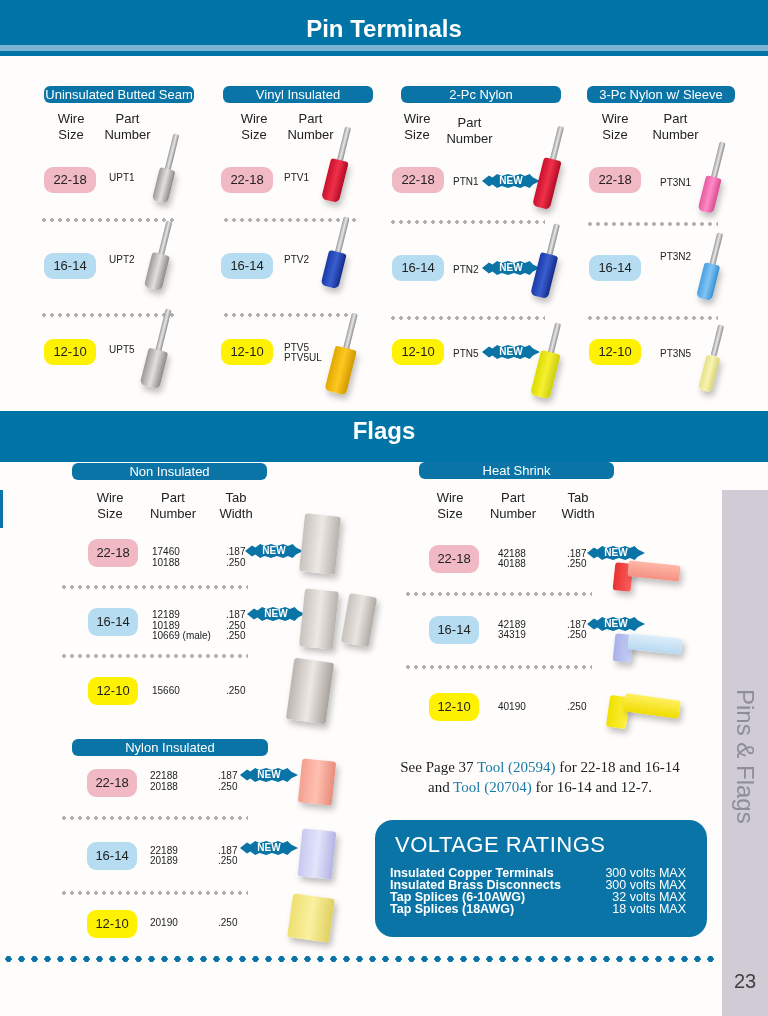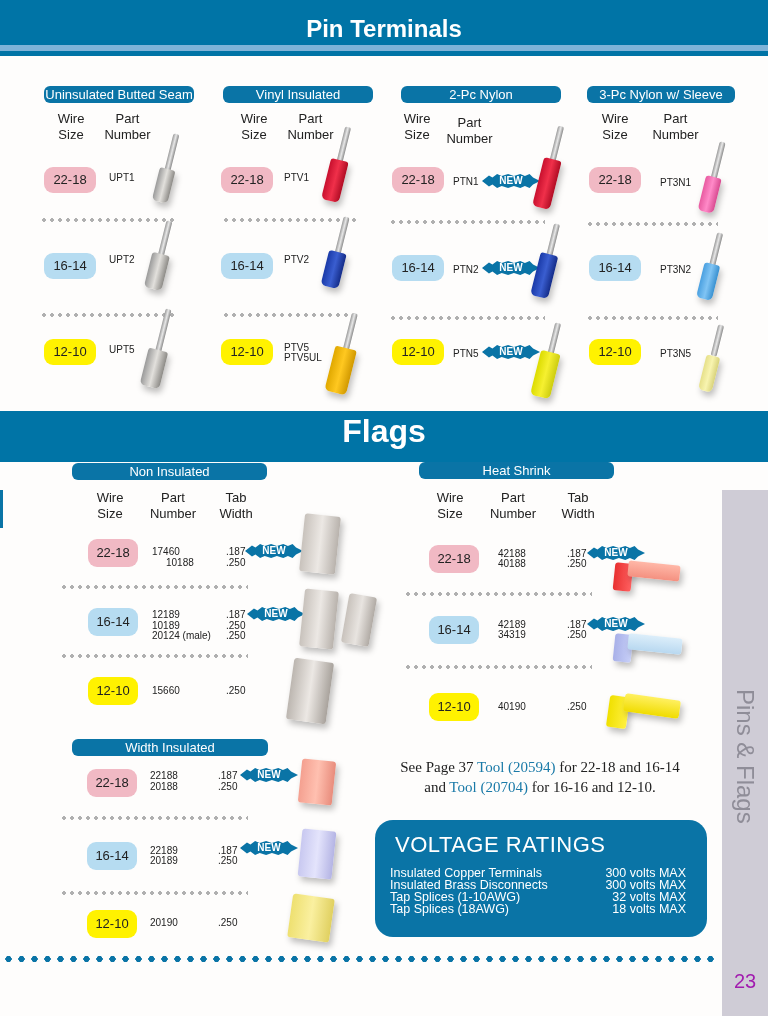--- a/index.html
+++ b/index.html
@@ -1,21 +1,21 @@
 <!DOCTYPE html>
 <html><head>
 <meta charset="utf-8">
 <style>
   * { box-sizing: border-box; margin: 0; padding: 0; }
   body { width: 768px; height: 1016px; background: #fefdfc; font-family: "Liberation Sans", sans-serif; position: relative; overflow: hidden; color: #111; }
   .banner { position: absolute; left: 0; width: 768px; background: #0074a6; color: #fff; font-weight: bold; text-align: center; }
   .banner-top { top: 0; height: 46px; font-size: 24px; line-height: 58px; }
   .banner-stripe { top: 45px; height: 6px; background: #7eb3d8; }
   .banner-stripe2 { top: 51px; height: 5px; background: #0074a6; }
-  .banner-flags { top: 411px; height: 51px; font-size: 32px; line-height: 40px; }
+  .banner-flags { top: 411px; height: 51px; font-size: 24px; line-height: 40px; }
   .pill-head { position: absolute; background: #0a74a6; color: #fff; border-radius: 6px; text-align: center; font-size: 13px; height: 17px; line-height: 17px; }
   .colhead { position: absolute; font-size: 13px; text-align: center; line-height: 16px; color: #222; }
   .size { position: absolute; width: 52px; height: 26px; border-radius: 9px; font-size: 13px; text-align: center; line-height: 26px; color: #222; }
   .size.pink { background: #f1b9c4; }
   .size.blue { background: #b6dcf1; }
   .size.yellow { background: #fff200; }
   .part { position: absolute; font-size: 10px; line-height: 10px; color: #222; }
   .new { position: absolute; width: 58px; height: 14px; background: #0a74a6; color: #fff; font-size: 10px; font-weight: bold; text-align: center; line-height: 14px;
     clip-path: polygon(0 50%, 12% 10%, 18% 25%, 26% 0, 34% 15%, 45% 0, 55% 15%, 66% 0, 74% 15%, 82% 0, 88% 25%, 100% 50%, 88% 75%, 82% 100%, 74% 85%, 66% 100%, 55% 85%, 45% 100%, 34% 85%, 26% 100%, 18% 75%, 12% 90%); }
   .dots { position: absolute; height: 4px; background-image: radial-gradient(circle, #b0b0b0 1.6px, transparent 1.8px); background-size: 8px 4px; }
@@ -23,25 +23,25 @@
   .pin { position: absolute; }
   .pin .shaft { position: absolute; left: 50%; top: 0; width: 6px; margin-left: -3px; background: linear-gradient(90deg, #9a9a9a, #e8e8e8, #8a8a8a); border-radius: 2px; }
   .pin .barrel { position: absolute; left: 50%; bottom: 0; border-radius: 3px 3px 5px 5px; box-shadow: 3px 4px 6px rgba(0,0,0,0.25); }
   .rot { transform: rotate(14deg); transform-origin: center; }
   .flag { position: absolute; border-radius: 3px; box-shadow: 3px 4px 6px rgba(0,0,0,0.25); }
   .note { position: absolute; font-family: "Liberation Serif", serif; font-size: 15px; line-height: 20px; text-align: center; color: #222; }
   .note .link { color: #1a7aa8; }
   .voltage { position: absolute; left: 375px; top: 820px; width: 332px; height: 117px; background: #0a74a6; border-radius: 18px; color: #fff; }
   .voltage h2 { position: absolute; left: 20px; top: 12px; font-weight: normal; font-size: 22px; letter-spacing: 0.5px; }
   .vrow { position: absolute; left: 15px; width: 296px; font-size: 12.5px; line-height: 11px; }
-  .vrow .lbl { position: absolute; left: 0; }
+  .vrow .lbl { position: absolute; left: 0; font-weight: bold; }
   .vrow .val { position: absolute; right: 0; }
   .side-tab { position: absolute; left: 722px; top: 490px; width: 46px; height: 526px; background: #cfccd6; }
   .side-text { position: absolute; left: 700px; top: 720px; width: 90px; color: #8f8d98; font-size: 24px; transform: rotate(90deg); transform-origin: center; white-space: nowrap; text-align: center; }
-  .pagenum { position: absolute; left: 722px; top: 970px; width: 46px; text-align: center; font-size: 20px; color: #a21caf; }
+  .pagenum { position: absolute; left: 722px; top: 970px; width: 46px; text-align: center; font-size: 20px; color: #404040; }
   .left-marker { position: absolute; left: 0; top: 490px; width: 3px; height: 38px; background: #0a74a6; }
 </style>
 </head>
 <body>
 
 <div class="banner banner-top">
   <span>Pin Terminals</span>
 </div>
 <div class="banner banner-stripe"></div>
 <div class="banner banner-stripe2"></div>
@@ -137,21 +137,21 @@
 
 <div class="size pink" style="left:589px; top:167px;">22-18</div>
 <div class="part" style="left:660px; top:178px;">PT3N1</div>
 <div class="pin rot" style="left:702px; top:141px; width:24px; height:72px;">
   <div class="shaft" style="height:38px;"></div>
   <div class="barrel" style="width:16px; margin-left:-8px; height:36px; background:linear-gradient(90deg,#e85aa0,#ff8ac8,#d84a90);"></div>
 </div>
 <div class="dots" style="left:586px; top:222px; width:132px;"></div>
 
 <div class="size blue" style="left:589px; top:255px;">16-14</div>
-<div class="part" style="left:660px; top:265px;">PT3N2</div>
+<div class="part" style="left:660px; top:252px;">PT3N2</div>
 <div class="pin rot" style="left:700px; top:232px; width:24px; height:68px;">
   <div class="shaft" style="height:34px;"></div>
   <div class="barrel" style="width:16px; margin-left:-8px; height:36px; background:linear-gradient(90deg,#4aa0e0,#80c4f4,#3890d0);"></div>
 </div>
 <div class="dots" style="left:586px; top:316px; width:132px;"></div>
 
 <div class="size yellow" style="left:589px; top:339px;">12-10</div>
 <div class="part" style="left:660px; top:349px;">PT3N5</div>
 <div class="pin rot" style="left:702px; top:324px; width:22px; height:68px;">
   <div class="shaft" style="height:32px;"></div>
@@ -163,45 +163,45 @@
 </div>
 <div class="left-marker"></div>
 
 <div class="pill-head" style="left:72px; top:463px; width:195px;">Non Insulated</div>
 <div class="colhead" style="left:90px; top:490px; width:40px;"><span>Wire Size</span></div>
 <div class="colhead" style="left:147px; top:490px; width:52px;"><span>Part Number</span></div>
 <div class="colhead" style="left:216px; top:490px; width:40px;"><span>Tab Width</span></div>
 
 <div class="size pink" style="left:88px; top:539px; width:50px; height:28px; line-height:28px;">22-18</div>
 <div class="part" style="left:152px; top:547px;">17460</div>
-<div class="part" style="left:166px; top:558px;text-align:right;">10188</div>
+<div class="part" style="left:152px; top:558px;text-align:right;">10188</div>
 <div class="part" style="left:226px; top:547px;">.187</div>
 <div class="part" style="left:226px; top:558px;">.250</div>
 <div class="new" style="left:245px; top:544px;">NEW</div>
 <div class="flag" style="left:302px; top:515px; width:36px; height:58px; background:linear-gradient(90deg,#c8c2bc,#ece8e4,#b8b2ac); transform:rotate(6deg);"></div>
 <div class="dots" style="left:60px; top:585px; width:188px;"></div>
 
 <div class="size blue" style="left:88px; top:608px; width:50px; height:28px; line-height:28px;">16-14</div>
 <div class="part" style="left:152px; top:610px;">12189</div>
 <div class="part" style="left:152px; top:621px;">10189</div>
-<div class="part" style="left:152px; top:631px;">20124 (male)</div>
+<div class="part" style="left:152px; top:631px;">10669 (male)</div>
 <div class="part" style="left:226px; top:610px;">.187</div>
 <div class="part" style="left:226px; top:621px;">.250</div>
 <div class="part" style="left:226px; top:631px;">.250</div>
 <div class="new" style="left:247px; top:607px;">NEW</div>
 <div class="flag" style="left:302px; top:590px; width:34px; height:58px; background:linear-gradient(90deg,#c8c2bc,#ece8e4,#b8b2ac); transform:rotate(6deg);"></div>
 <div class="flag" style="left:345px; top:595px; width:28px; height:50px; background:linear-gradient(90deg,#c8c2bc,#e8e4e0,#b0aaa4); transform:rotate(10deg);"></div>
 <div class="dots" style="left:60px; top:654px; width:188px;"></div>
 
 <div class="size yellow" style="left:88px; top:677px; width:50px; height:28px; line-height:28px;">12-10</div>
 <div class="part" style="left:152px; top:686px;">15660</div>
 <div class="part" style="left:226px; top:686px;">.250</div>
 <div class="flag" style="left:290px; top:660px; width:40px; height:62px; background:linear-gradient(90deg,#bcb6b0,#ece8e4,#a8a29c); transform:rotate(8deg);"></div>
 
-<div class="pill-head" style="left:72px; top:739px; width:196px;">Width Insulated</div>
+<div class="pill-head" style="left:72px; top:739px; width:196px;">Nylon Insulated</div>
 
 <div class="size pink" style="left:87px; top:769px; width:50px; height:28px; line-height:28px;">22-18</div>
 <div class="part" style="left:150px; top:771px;">22188</div>
 <div class="part" style="left:150px; top:782px;">20188</div>
 <div class="part" style="left:218px; top:771px;">.187</div>
 <div class="part" style="left:218px; top:782px;">.250</div>
 <div class="new" style="left:240px; top:768px;">NEW</div>
 <div class="flag" style="left:300px; top:760px; width:34px; height:44px; background:linear-gradient(90deg,#f4a090,#ffc0b0,#e88c7c); transform:rotate(6deg);"></div>
 <div class="dots" style="left:60px; top:816px; width:188px;"></div>
 
@@ -245,35 +245,35 @@
 <div class="dots" style="left:404px; top:665px; width:188px;"></div>
 
 <div class="size yellow" style="left:429px; top:693px; width:50px; height:28px; line-height:28px;">12-10</div>
 <div class="part" style="left:498px; top:702px;">40190</div>
 <div class="part" style="left:567px; top:702px;">.250</div>
 <div class="flag" style="left:608px; top:696px; width:20px; height:32px; background:linear-gradient(90deg,#f0e000,#fff040); transform:rotate(8deg);"></div>
 <div class="flag" style="left:624px; top:697px; width:56px; height:18px; background:linear-gradient(180deg,#fff060,#f0dc00); transform:rotate(8deg);"></div>
 
 <div class="note" style="left:380px; top:757px; width:320px;">
   <span>See Page 37 </span><span class="link">Tool (20594)</span><span> for 22-18 and 16-14</span><br>
-  <span>and </span><span class="link">Tool (20704)</span><span> for 16-16 and 12-10.</span>
+  <span>and </span><span class="link">Tool (20704)</span><span> for 16-14 and 12-7.</span>
 </div>
 
 <div class="voltage">
   <h2>VOLTAGE RATINGS</h2>
   <div class="vrow" style="top:48px;">
       <span class="lbl">Insulated Copper Terminals</span>
       <span class="val">300 volts MAX</span>
     </div>
   <div class="vrow" style="top:60px;">
       <span class="lbl">Insulated Brass Disconnects</span>
       <span class="val">300 volts MAX</span>
     </div>
   <div class="vrow" style="top:72px;">
-      <span class="lbl">Tap Splices (1-10AWG)</span>
+      <span class="lbl">Tap Splices (6-10AWG)</span>
       <span class="val">32 volts MAX</span>
     </div>
   <div class="vrow" style="top:84px;">
       <span class="lbl">Tap Splices (18AWG)</span>
       <span class="val">18 volts MAX</span>
     </div>
 </div>
 
 <div class="side-tab"></div>
 <div class="side-text">Pins &amp; Flags</div>

